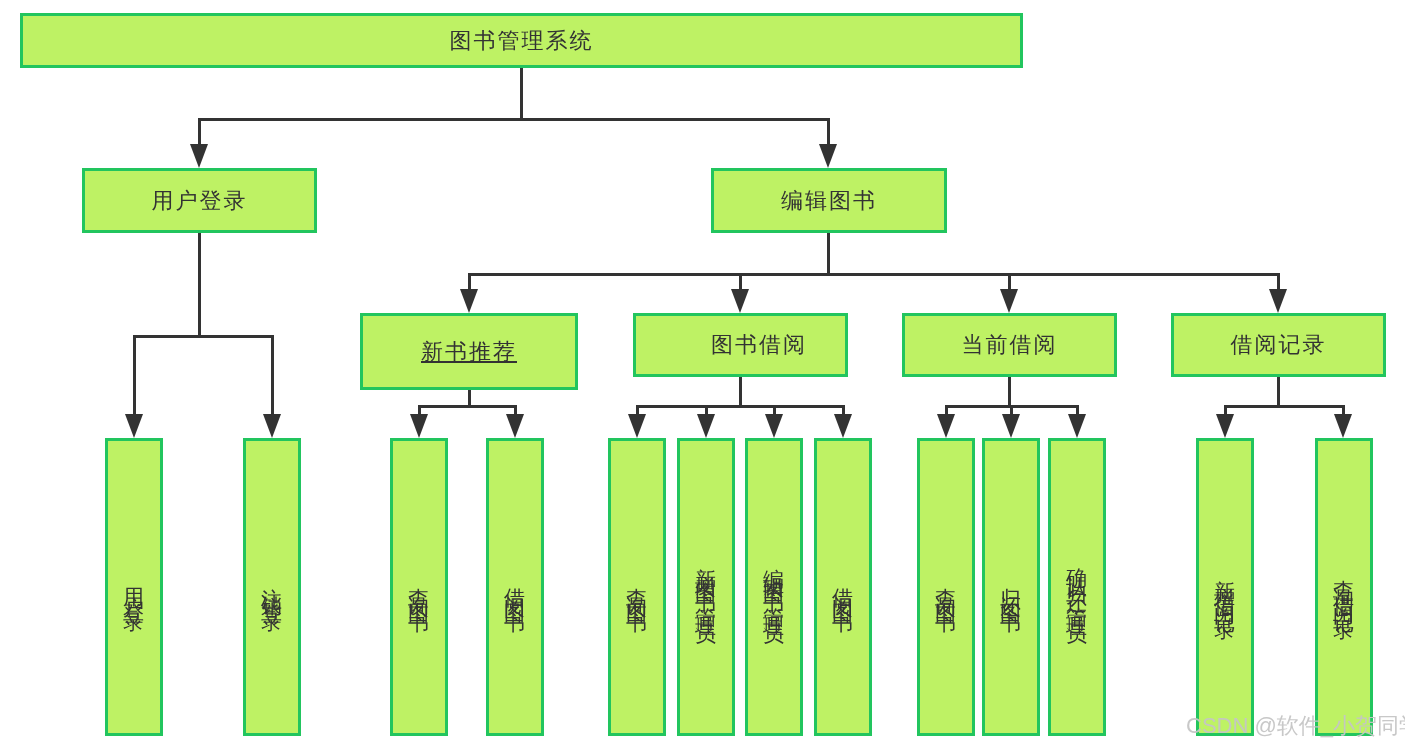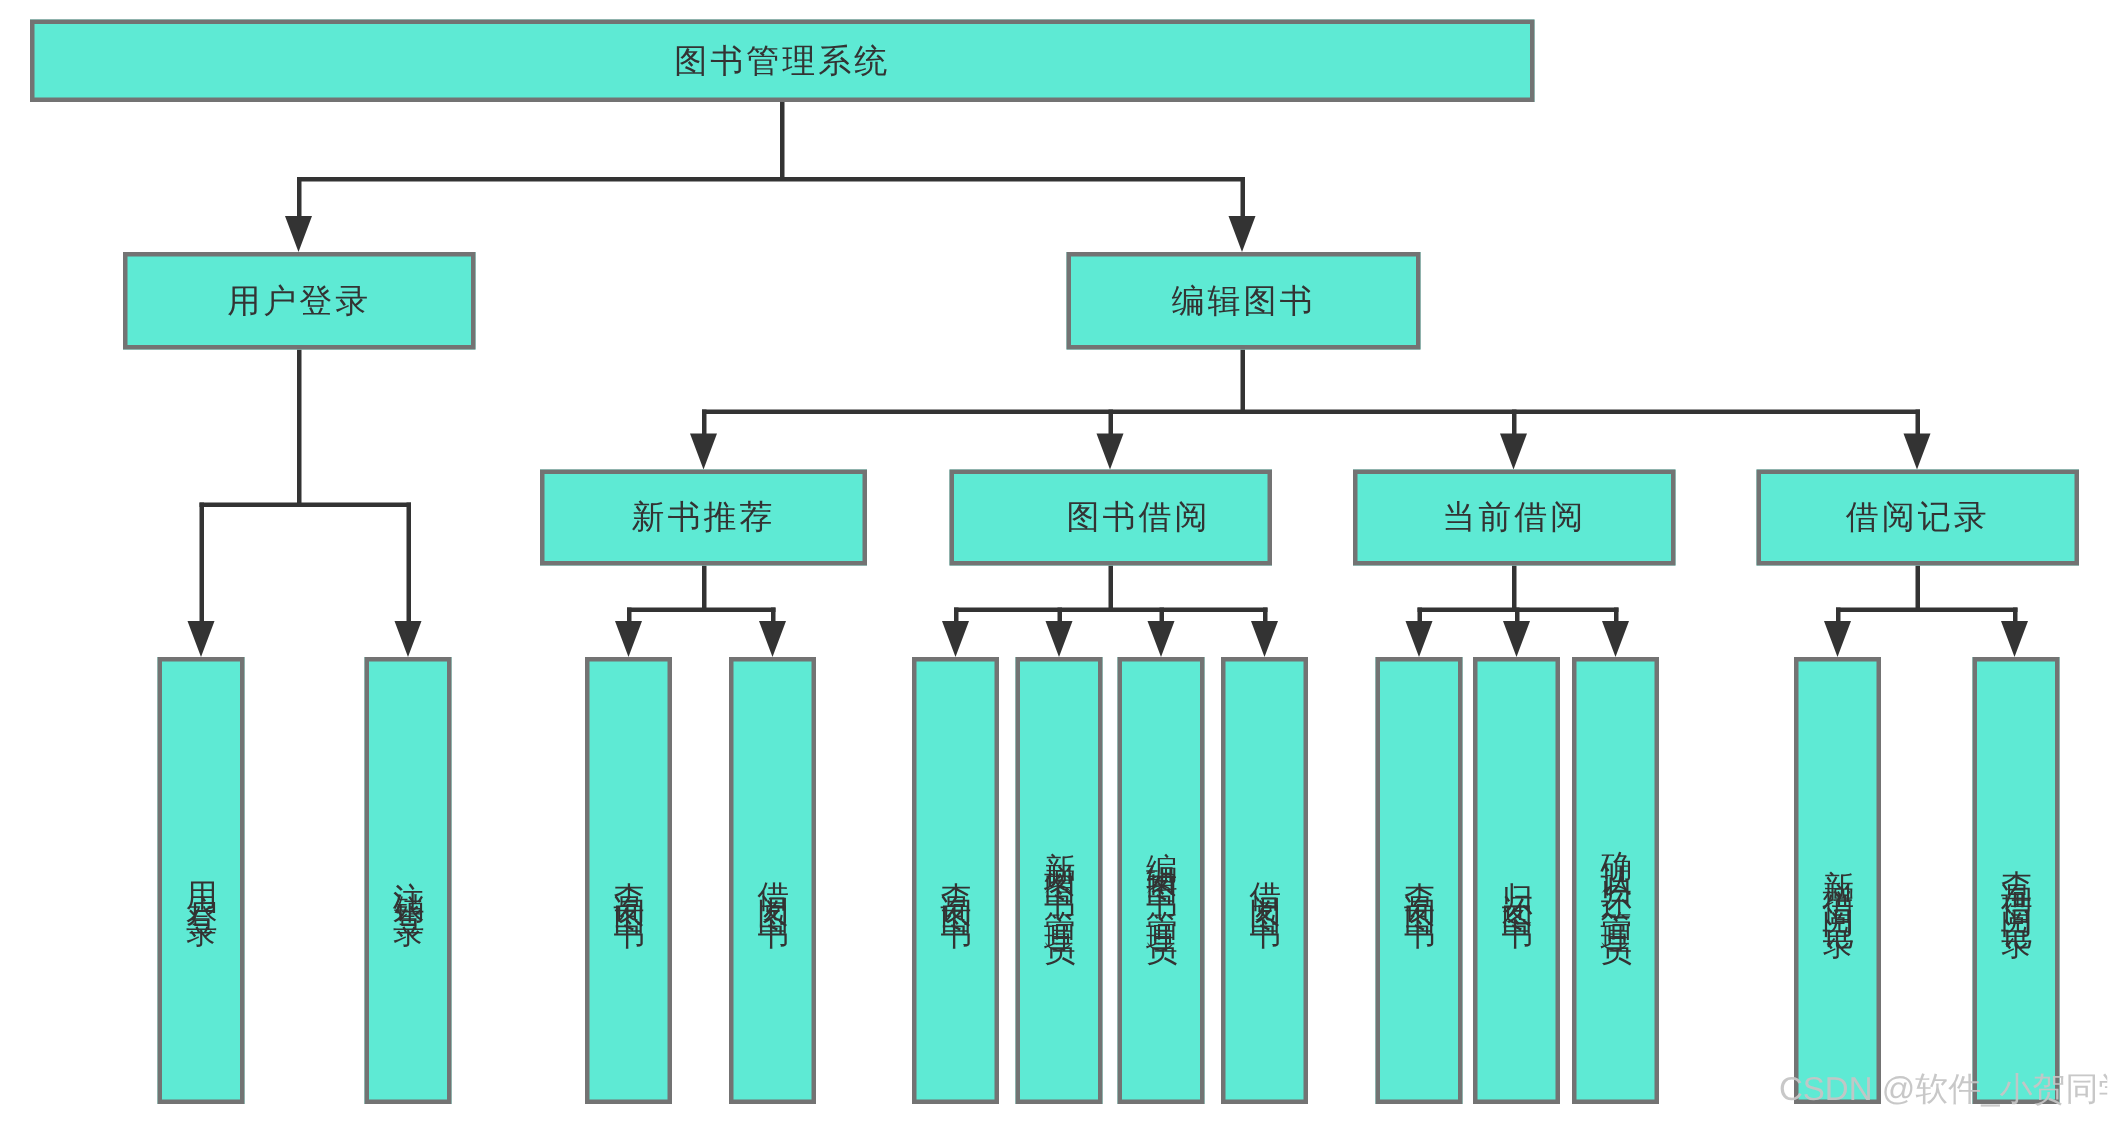--- a/index.html
+++ b/index.html
@@ -1,21 +1,21 @@
 <!DOCTYPE html>
 <html><head>
 <meta charset="utf-8">
 <style>
   html,body{margin:0;padding:0;background:#ffffff;}
   .stage{
     position:relative;width:1405px;height:747px;background:#ffffff;overflow:hidden;
     font-family:"Liberation Sans","DejaVu Sans",sans-serif;color:#333333;
   }
   .box{
-    position:absolute;box-sizing:border-box;border:3px solid #737373;background:#5eead4;
+    position:absolute;box-sizing:border-box;border:3px solid #22c55e;background:#bef264;
     display:flex;align-items:center;justify-content:center;
     font-size:22px;color:#333333;letter-spacing:2px;z-index:2;
   }
   .vbox{
     writing-mode:vertical-rl;text-orientation:mixed;
     font-size:21px;letter-spacing:8px;line-height:1;
   }
   .l{position:absolute;background:#333333;z-index:1;}
   .a{
     position:absolute;width:0;height:0;z-index:1;
@@ -31,21 +31,21 @@
 </head>
 <body>
 
 <div class="stage">
 
   <div class="box" style="left:20px;top:13px;width:1003px;height:55px;">图书管理系统</div>
 
   <div class="box" style="left:82px;top:168px;width:235px;height:65px;">用户登录</div>
   <div class="box" style="left:711px;top:168px;width:236px;height:65px;">编辑图书</div>
 
-  <div class="box" style="left:360px;top:313px;width:218px;height:64px;">新书推荐</div>
+  <div class="box" style="left:360px;top:313px;width:218px;height:77px;text-decoration:underline;">新书推荐</div>
   <div class="box" style="left:633px;top:313px;width:215px;height:64px;padding-left:37px;">图书借阅</div>
   <div class="box" style="left:902px;top:313px;width:215px;height:64px;">当前借阅</div>
   <div class="box" style="left:1171px;top:313px;width:215px;height:64px;">借阅记录</div>
 
   <div class="box vbox" style="left:105px;top:438px;width:58px;height:298px;">用户登录</div>
   <div class="box vbox" style="left:243px;top:438px;width:58px;height:298px;">注销登录</div>
 
   <div class="box vbox" style="left:390px;top:438px;width:58px;height:298px;">查询图书</div>
   <div class="box vbox" style="left:486px;top:438px;width:58px;height:298px;">借阅图书</div>
 

